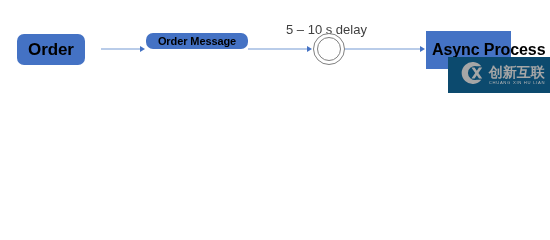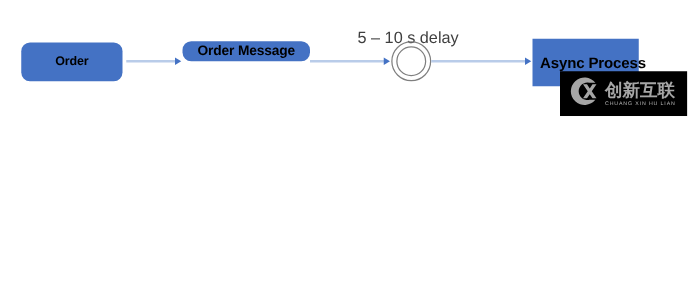--- a/index.html
+++ b/index.html
@@ -26,30 +26,30 @@
     justify-content: center;
     color: #000000;
     font-weight: bold;
     letter-spacing: -0.1px;
     white-space: nowrap;
   }
   .node-box.rounded { border-radius: 7px; }
   .node-box.sharp   { border-radius: 0; }
 
   #box-order {
-    left: 17px;  top: 34px;  width: 81px;  height: 31px;
-    font-size: 10px;
+    left: 17px;  top: 34px;  width: 68px;  height: 31px;
+    font-size: 17px;
   }
   #box-order-message {
     left: 146px; top: 33px;  width: 102px; height: 16px;
     font-size: 11px;
   }
   #box-async-process {
     left: 426px; top: 31px;  width: 85px;  height: 38px;
-    font-size: 12px;
+    font-size: 16px;
     justify-content: flex-start;
     padding-left: 6px;
   }
 
   
   .connector {
     position: absolute;
     height: 2px;
     background: #B9CCE9;
     top: 48px;
@@ -98,25 +98,26 @@
     font-size: 13px;
     color: #3F3F3F;
     white-space: nowrap;
   }
 
   
   #watermark {
     position: absolute;
     left: 448px; top: 57px;
     width: 102px; height: 36px;
-    background: #000000;
+    background: #0c4a6e;
     display: flex;
     align-items: center;
     padding-left: 6px;
     box-sizing: border-box;
+    justify-content: center;
   }
   #watermark-logo { flex: 0 0 auto; }
   #watermark-text {
     margin-left: 4px;
     display: flex;
     flex-direction: column;
     justify-content: center;
   }
   #watermark-title {
     font-size: 14px;

